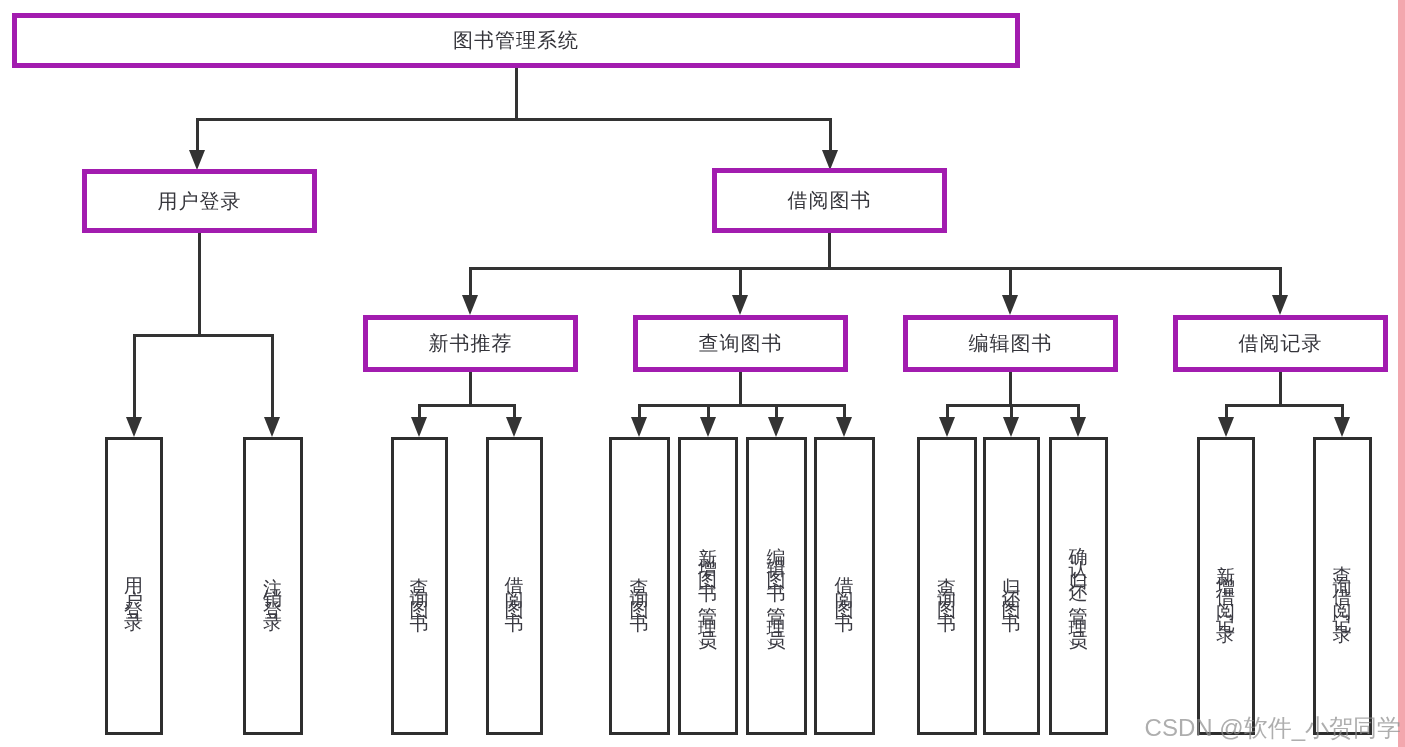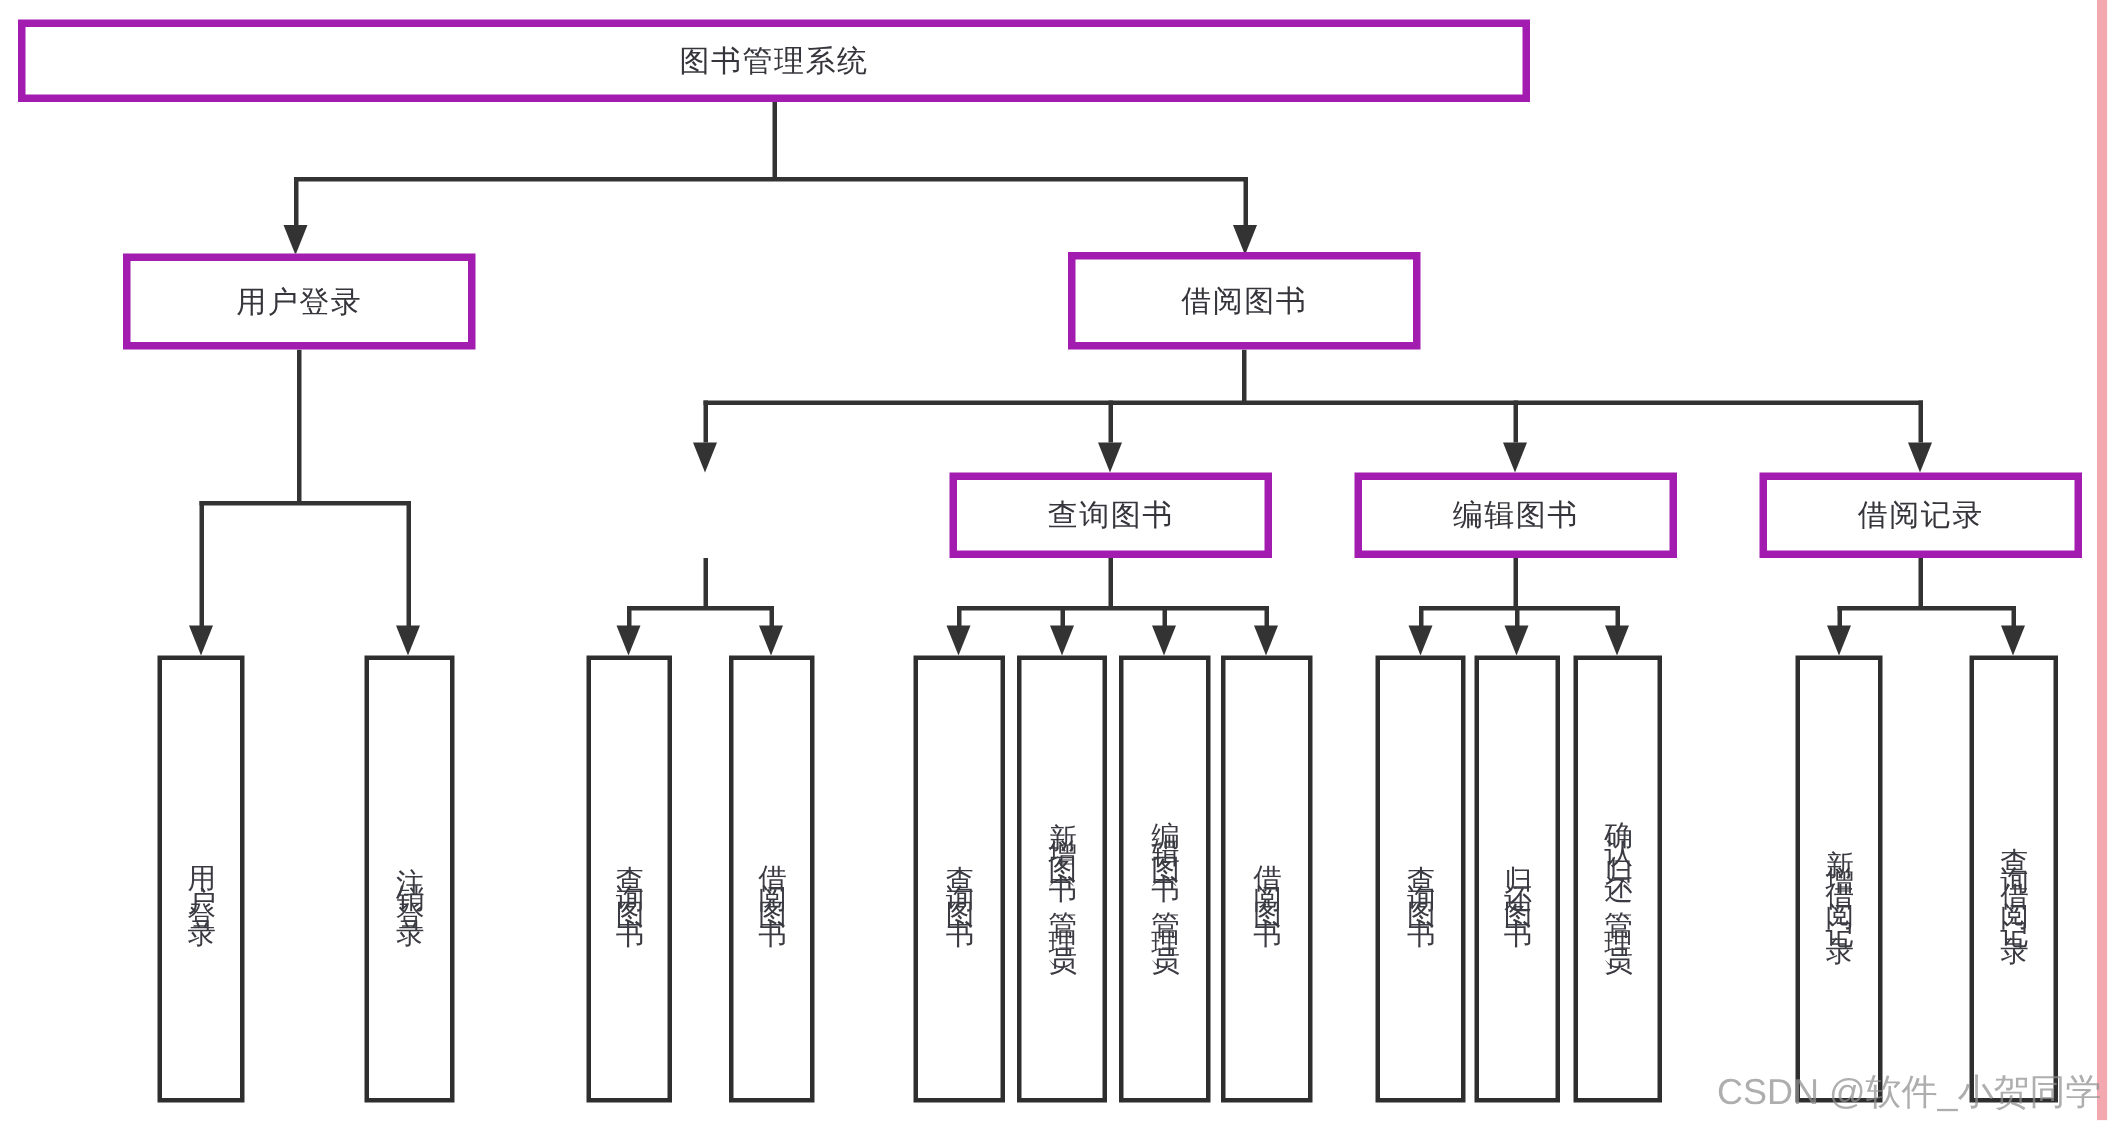--- a/index.html
+++ b/index.html
@@ -89,20 +89,21 @@
   <div class="hline" style="left:469px;top:267px;width:813px;"></div>
   <div class="vline" style="left:469px;top:267px;height:28px;"></div>
   <div class="arrow" style="left:462px;top:295px;"></div>
   <div class="vline" style="left:739px;top:267px;height:28px;"></div>
   <div class="arrow" style="left:732px;top:295px;"></div>
   <div class="vline" style="left:1009px;top:267px;height:28px;"></div>
   <div class="arrow" style="left:1002px;top:295px;"></div>
   <div class="vline" style="left:1279px;top:267px;height:28px;"></div>
   <div class="arrow" style="left:1272px;top:295px;"></div>
 
+  <div class="box" style="left:363px;top:315px;width:215px;height:57px;">新书推荐</div>
   <div class="box" style="left:633px;top:315px;width:215px;height:57px;">查询图书</div>
   <div class="box" style="left:903px;top:315px;width:215px;height:57px;">编辑图书</div>
   <div class="box" style="left:1173px;top:315px;width:215px;height:57px;">借阅记录</div>
 
   <div class="vline" style="left:469px;top:372px;height:34px;"></div>
   <div class="hline" style="left:418px;top:404px;width:98px;"></div>
   <div class="vline" style="left:418px;top:404px;height:15px;"></div>
   <div class="arrow" style="left:411px;top:417px;"></div>
   <div class="vline" style="left:513px;top:404px;height:15px;"></div>
   <div class="arrow" style="left:506px;top:417px;"></div>

